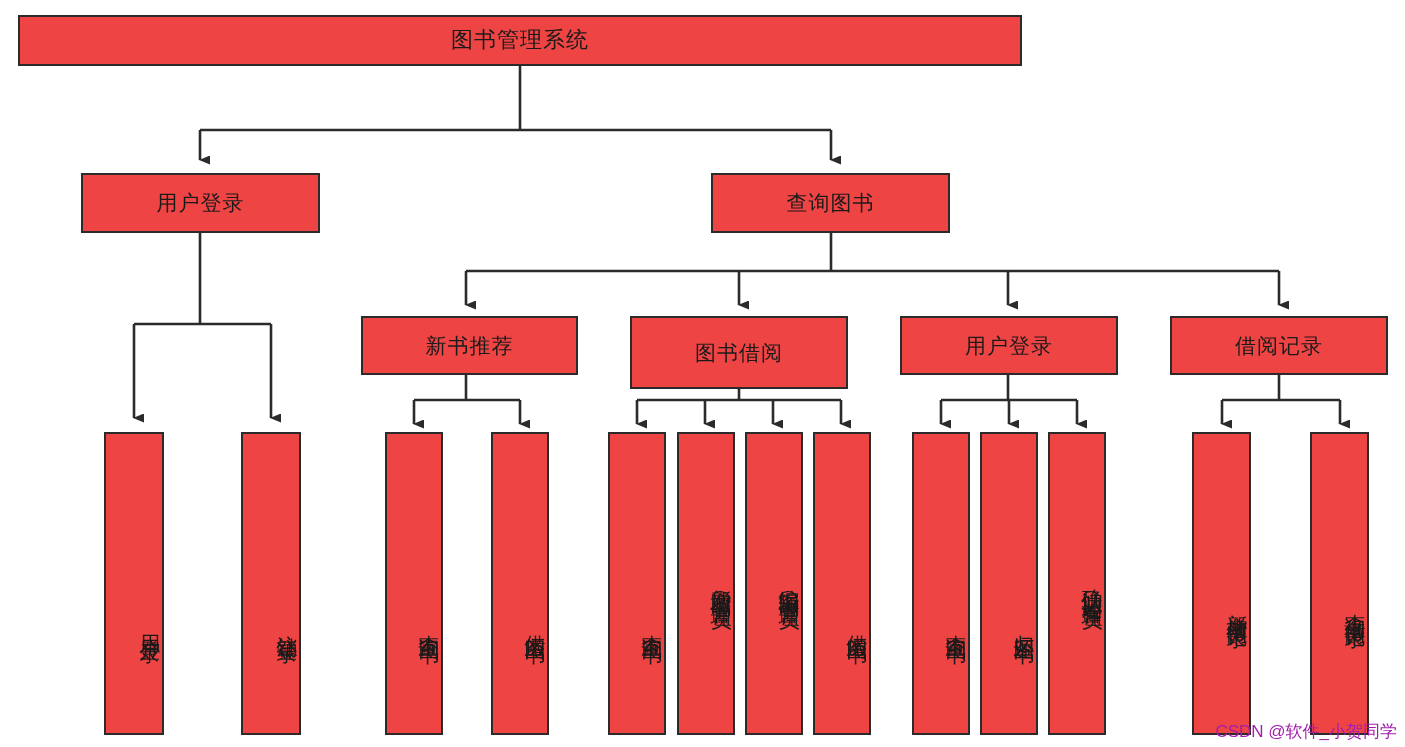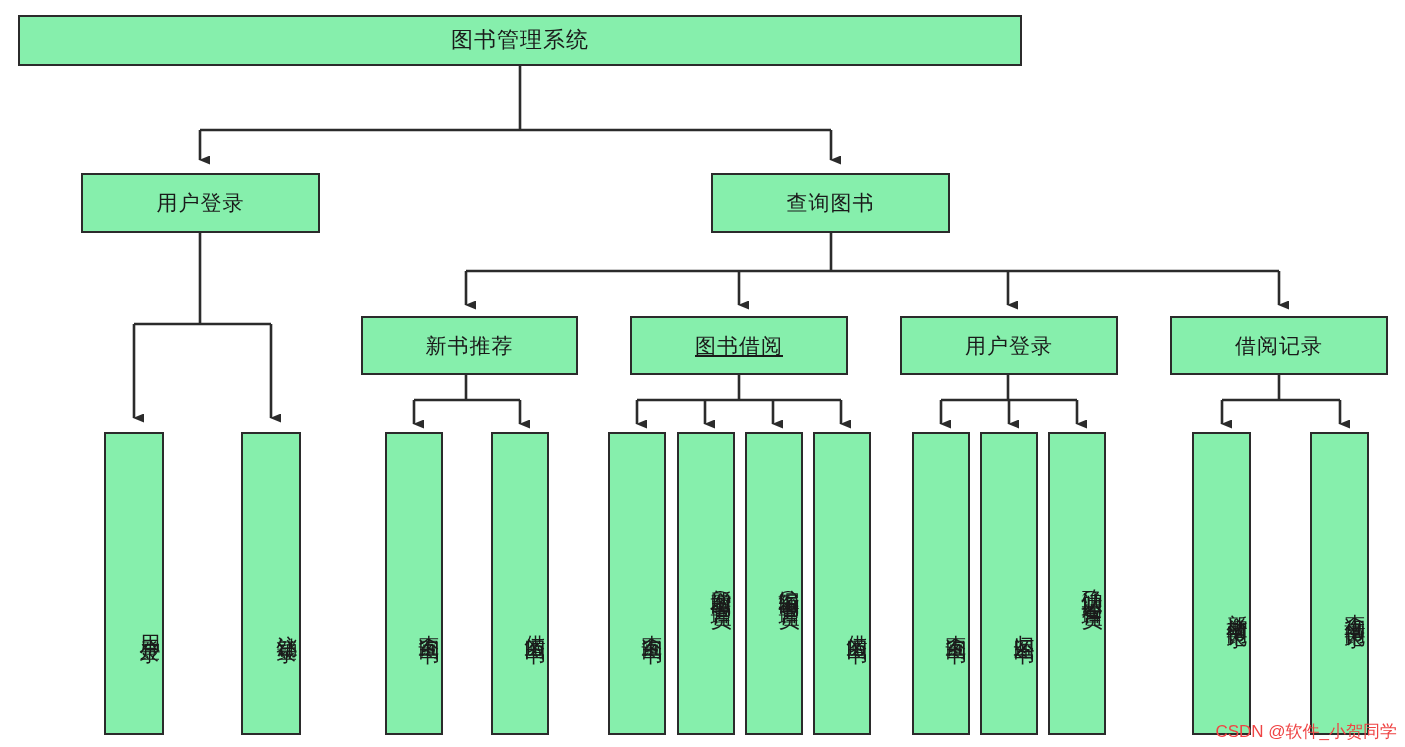--- a/index.html
+++ b/index.html
@@ -21,21 +21,21 @@
     position: absolute;
     left: 0;
     top: 0;
     width: 1405px;
     height: 747px;
     pointer-events: none;
   }
   .node {
     position: absolute;
     box-sizing: border-box;
-    background: #86efac;
+    background: #ef4444;
     border: 2px solid #2b2b2b;
     display: flex;
     align-items: center;
     justify-content: center;
     color: #1a1a1a;
   }
   .node-h {
     font-size: 21px;
     letter-spacing: 1px;
     line-height: 1.2;
@@ -60,21 +60,21 @@
   .node-v span {
     writing-mode: vertical-rl;
     text-orientation: upright;
     display: block;
   }
   #watermark {
     position: absolute;
     right: 8px;
     bottom: 4px;
     font-size: 17px;
-    color: #ef4444;
+    color: #a21caf;
     white-space: nowrap;
     user-select: none;
   }
 </style>
 </head>
 <body>
 
 <div id="diagram-root">
 
   <svg id="edge-layer" viewBox="0 0 1405 747" width="1405" height="747" xmlns="http://www.w3.org/2000/svg">
@@ -137,21 +137,21 @@
   <div class="node node-h" style="left:81px; top:173px; width:239px; height:60px;">
     <span>用户登录</span>
   </div>
   <div class="node node-h" style="left:711px; top:173px; width:239px; height:60px;">
     <span>查询图书</span>
   </div>
 
   <div class="node node-h" style="left:361px; top:316px; width:217px; height:59px;">
     <span>新书推荐</span>
   </div>
-  <div class="node node-h" style="left:630px; top:316px; width:218px; height:59px;text-decoration:underline;">
+  <div class="node node-h" style="left:630px; top:316px; width:218px; height:73px;">
     <span>图书借阅</span>
   </div>
   <div class="node node-h" style="left:900px; top:316px; width:218px; height:59px;">
     <span>用户登录</span>
   </div>
   <div class="node node-h" style="left:1170px; top:316px; width:218px; height:59px;">
     <span>借阅记录</span>
   </div>
 
   <div class="node node-v" style="left:104px; top:432px; width:60px; height:303px; padding-top:80px;">

